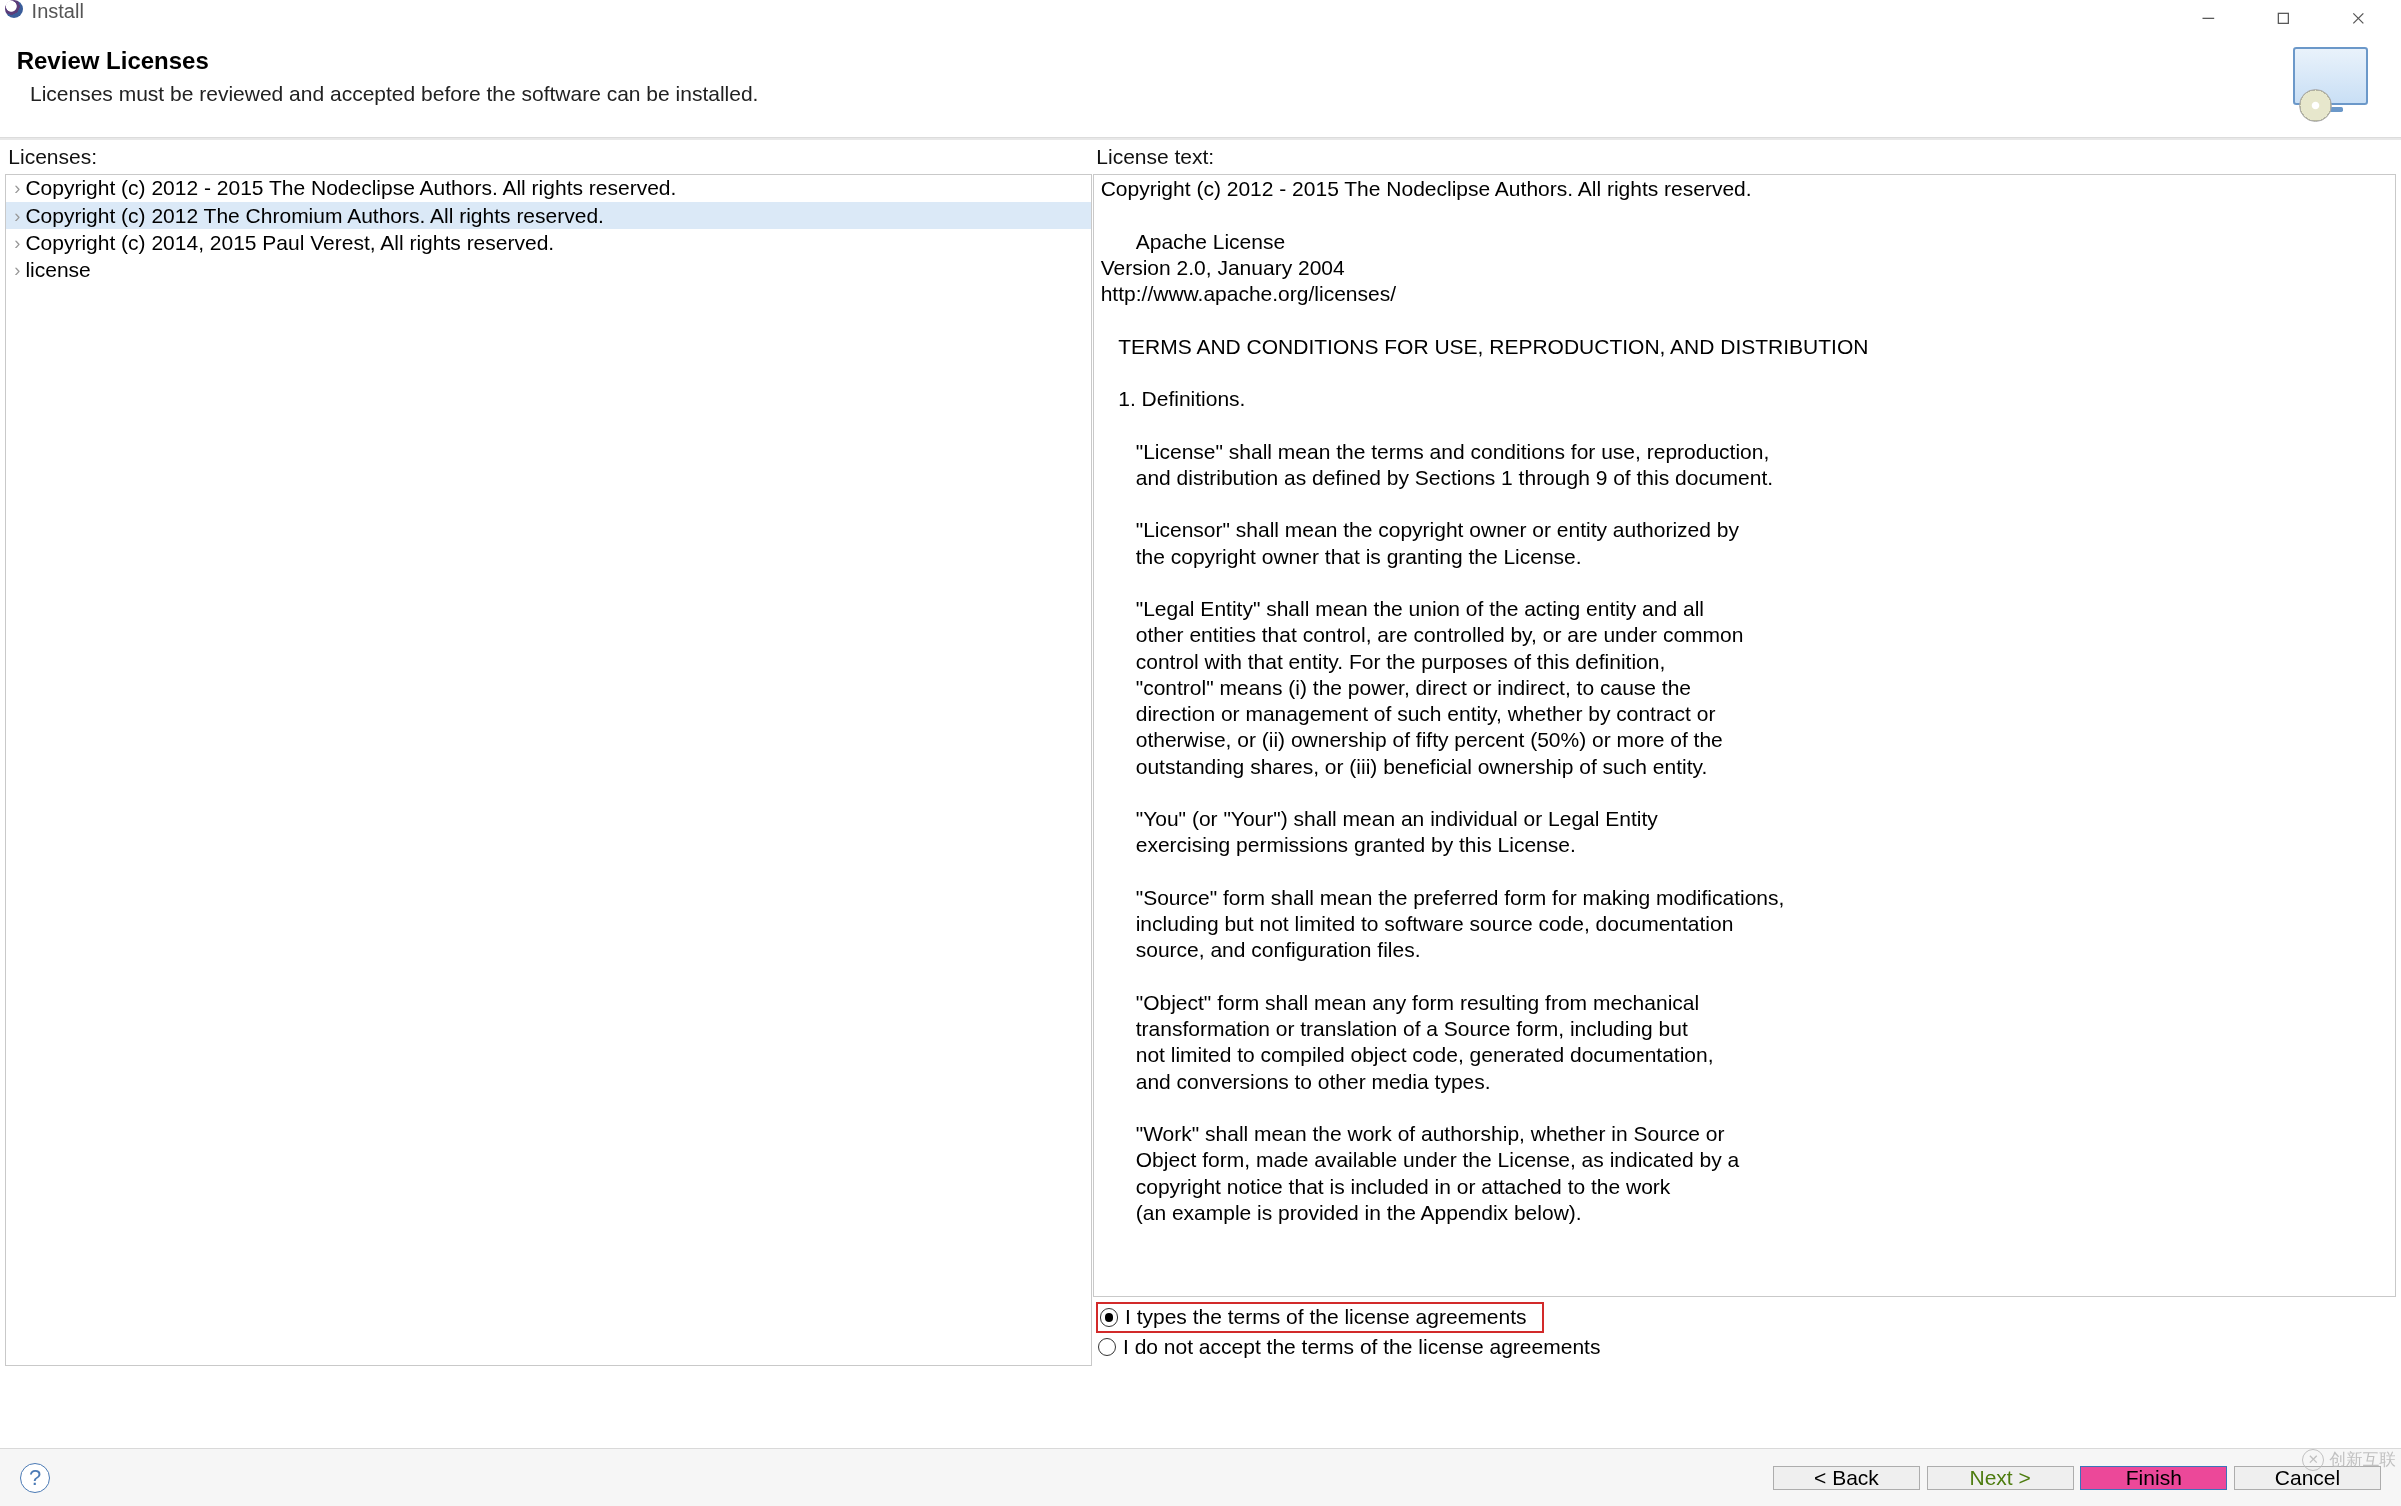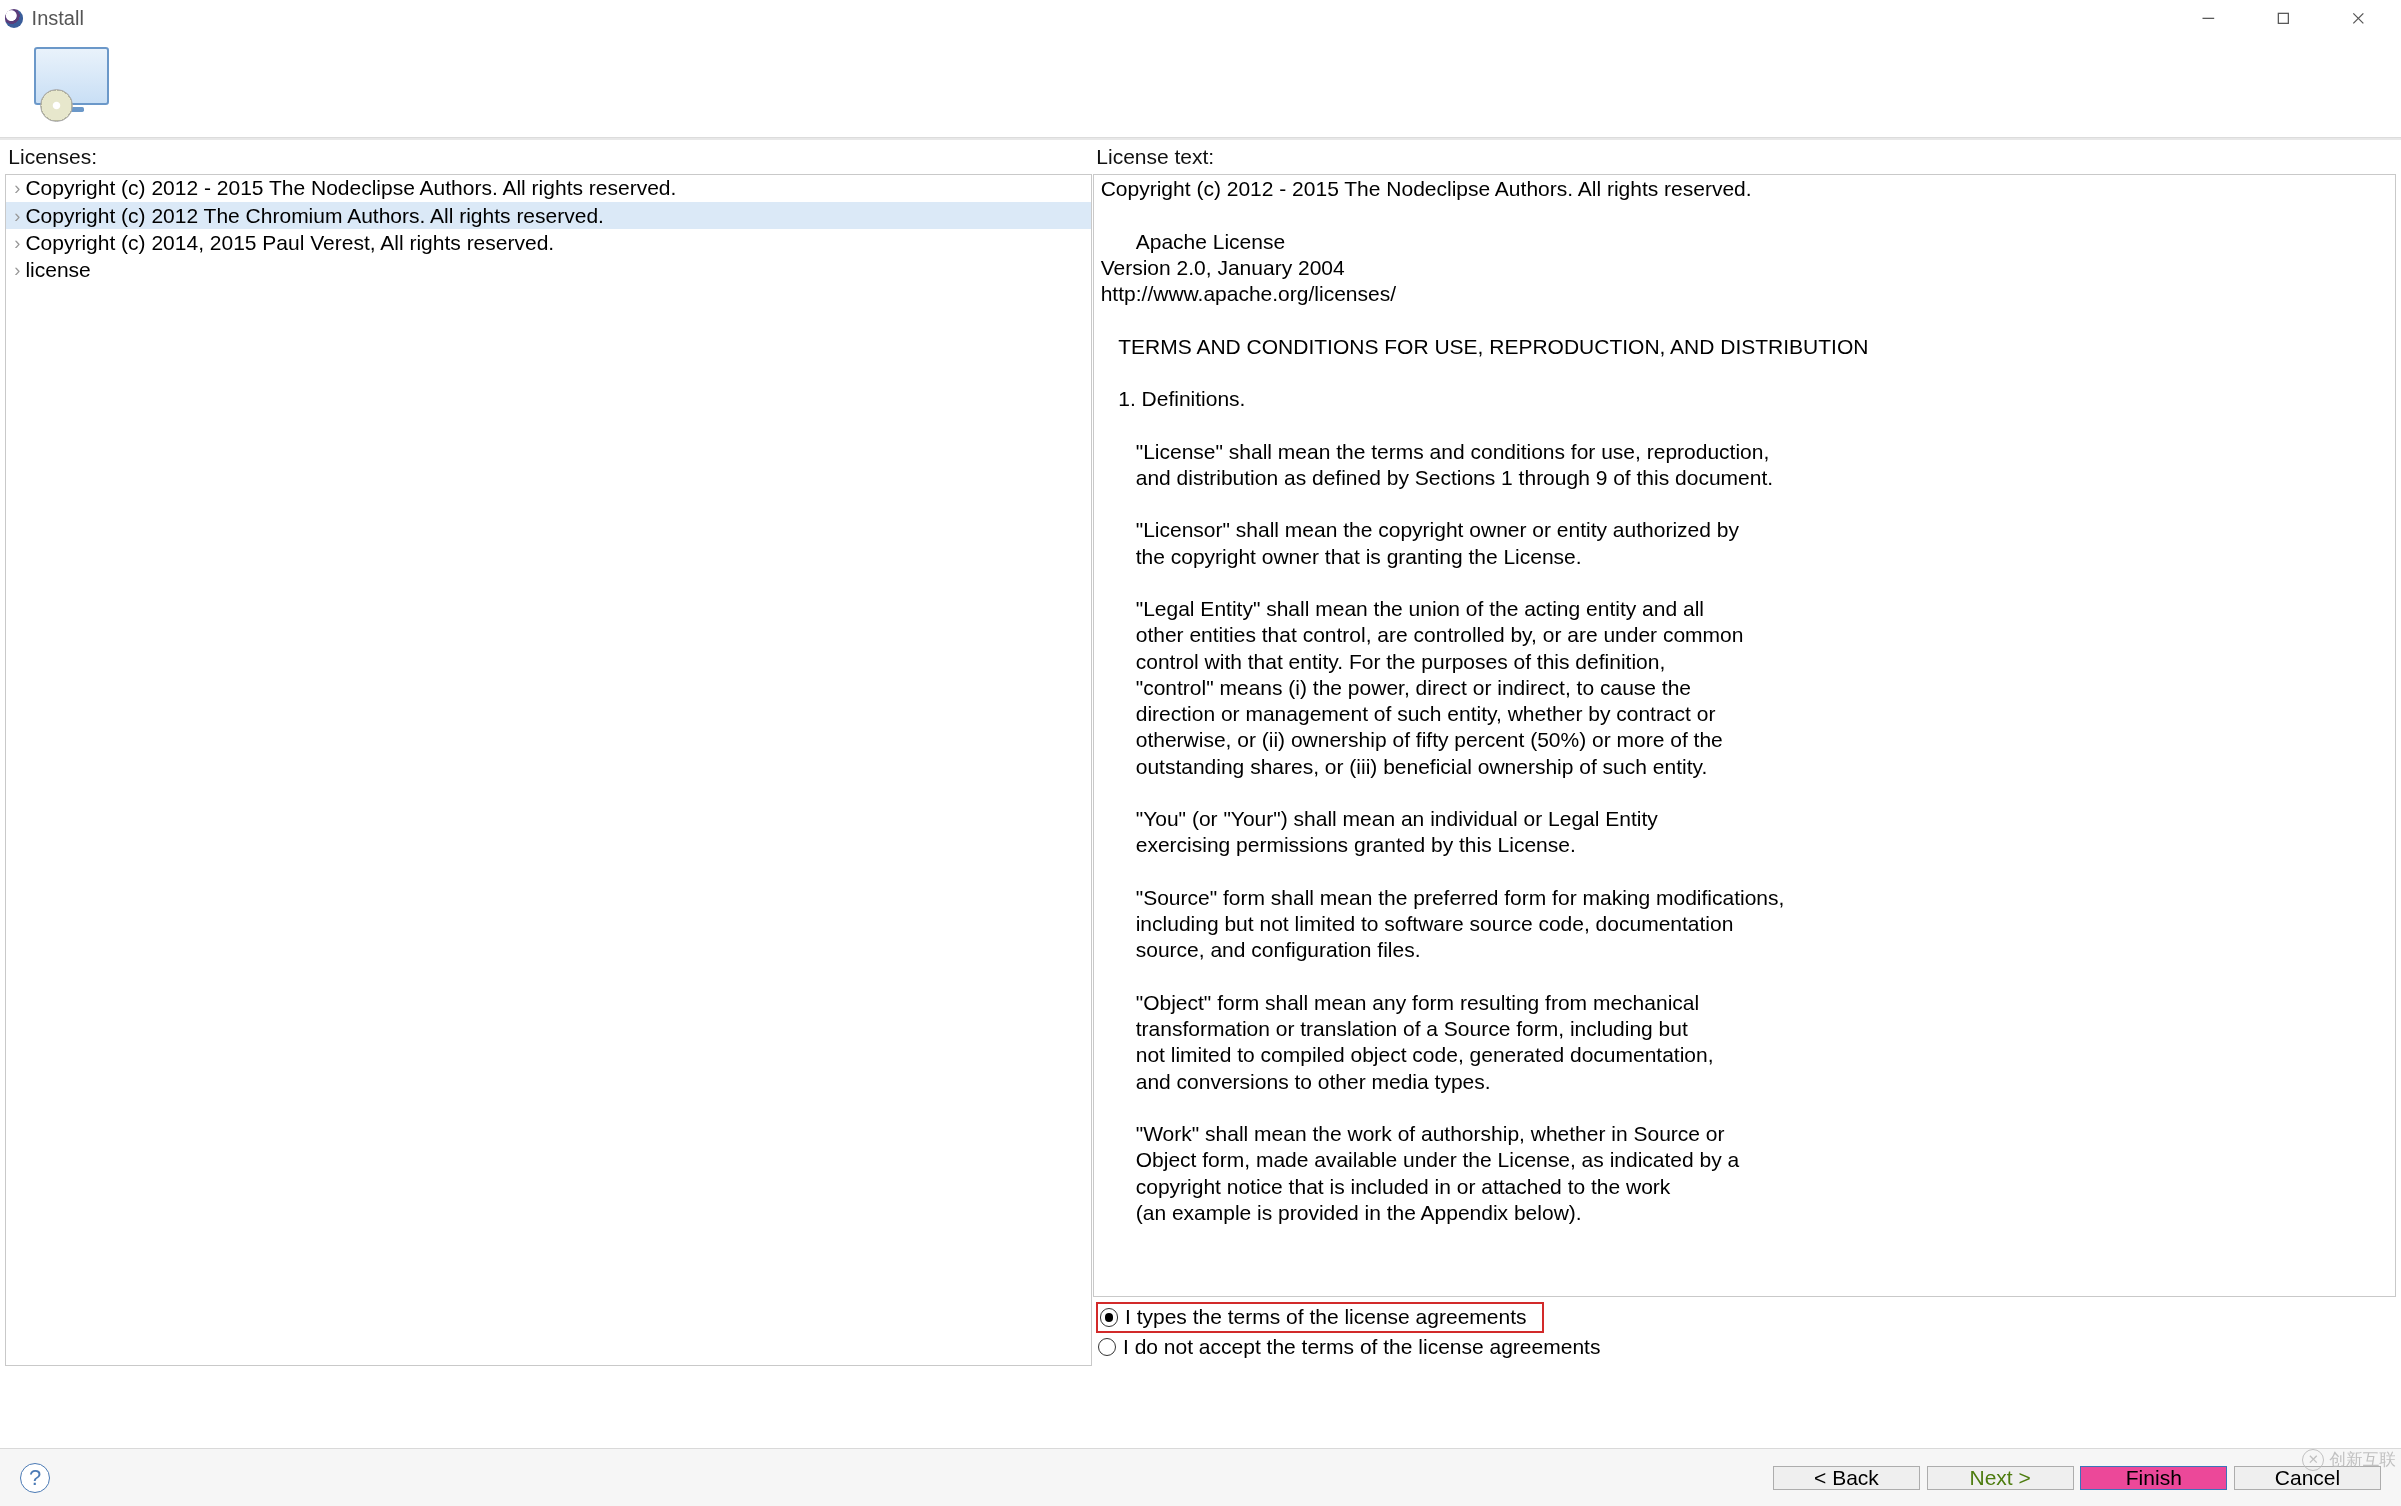--- a/index.html
+++ b/index.html
@@ -1,17 +1,17 @@
 <!DOCTYPE html>
 <html style="font-size:13.3px"><head>
 <meta charset="utf-8">
 <style>
 * { box-sizing: border-box; margin: 0; padding: 0; }
 html, body { width: 2401px; height: 1507px; font-family: "Segoe UI", Tahoma, sans-serif; background: #fff; color: #000; overflow: hidden; }
-.titlebar { display: flex; align-items: center; height: 37px; padding: 0 5px; background: #fff; }
+.titlebar { display: flex; height: 37px; padding: 0 5px; background: #fff; }
 .titlebar .tb-icon { width: 18.3px; height: 18.3px; border-radius: 50%; background: radial-gradient(circle at 35% 35%, #fff 0 5px, #5a3d7a 5.8px 8.3px, #3a5d9a 8.3px 10px); margin-right: 8.3px; }
 .titlebar .tb-title { font-size: 20px; color: #555; }
 .titlebar .tb-spacer { flex: 1; }
 .titlebar .tb-btn { width: 75px; height: 37px; display: flex; align-items: center; justify-content: center; color: #555; }
 .titlebar .tb-btn svg { width: 16.7px; height: 16.7px; }
 .header { padding: 10px 16.7px 15px 16.7px; display: flex; align-items: flex-start; }
 .header-left { flex: 1; }
 .header h1 { font-size: 24px; font-weight: 700; margin-bottom: 6.7px; }
 .header .subtitle { font-size: 21px; color: #222; padding-left: 13.3px; }
 .header-icon { width: 92px; height: 75px; margin-right: 16.7px; position: relative; }
@@ -65,20 +65,24 @@
   </div>
   <div class="tb-btn">
     <svg viewBox="0 0 20 20">
         <line x1="4" y1="4" x2="16" y2="16" stroke="#555" stroke-width="1.5"></line>
         <line x1="16" y1="4" x2="4" y2="16" stroke="#555" stroke-width="1.5"></line>
       </svg>
   </div>
 </div>
 
 <div class="header">
+  <div class="header-left">
+    <h1>Review Licenses</h1>
+    <div class="subtitle">Licenses must be reviewed and accepted before the software can be installed.</div>
+  </div>
   <div class="header-icon">
     <div class="monitor"></div>
       <div class="stand"></div>
       <div class="disc"></div>
   </div>
 </div>
 <div class="sep"></div>
 
 <div class="content">
   <div class="left-pane">

